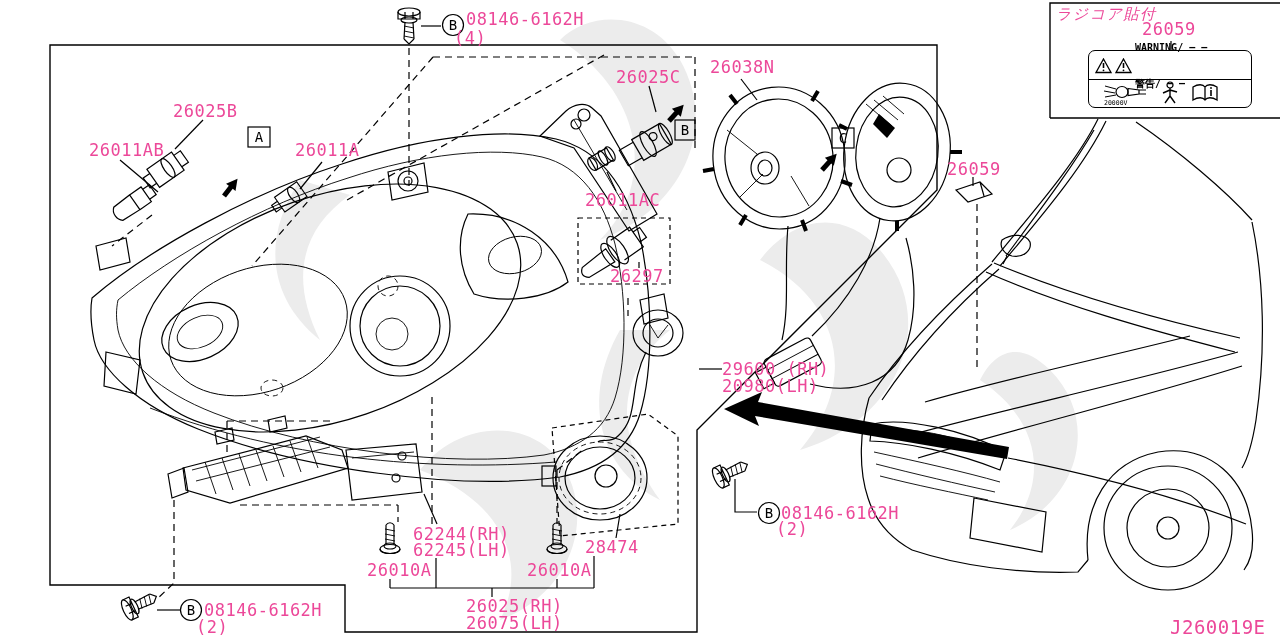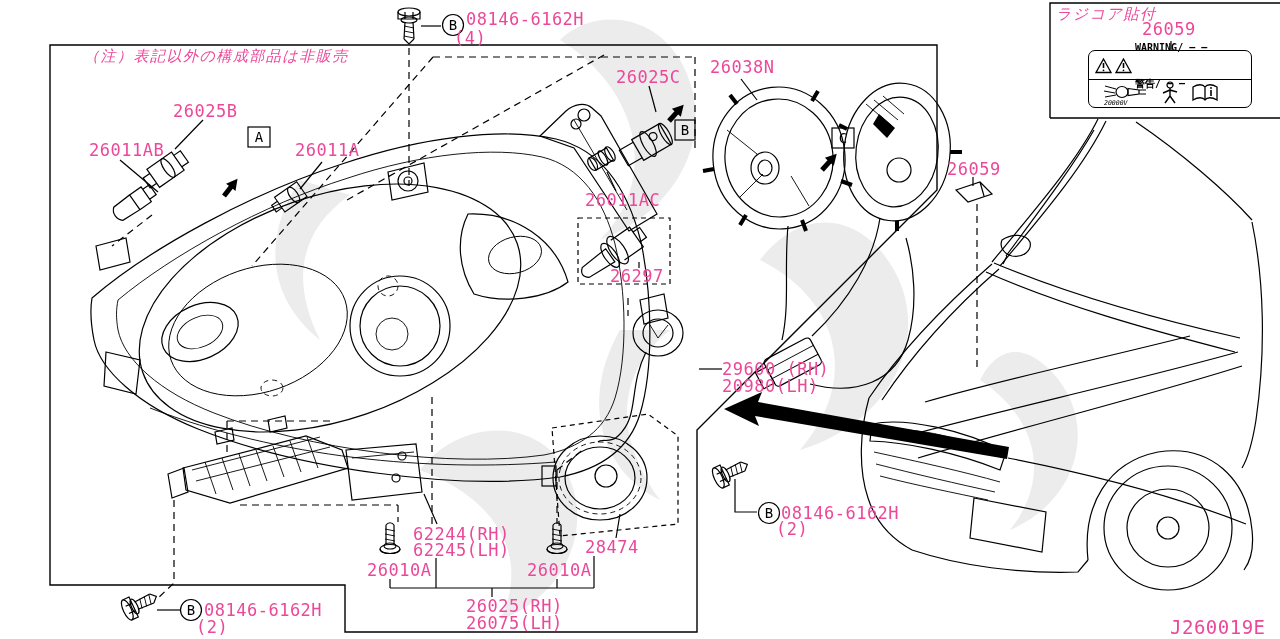--- a/index.html
+++ b/index.html
@@ -22,21 +22,21 @@
   .jp{font-family:"DejaVu Sans","Liberation Sans",sans-serif;font-size:15px;
       letter-spacing:1.5px;font-style:italic;}
   .code{font-size:19px;}
   .wsticker{position:absolute;left:1088px;top:50px;width:164px;height:58px;
       border:1.6px solid #000;border-radius:7px;display:flex;flex-direction:column;
       background:#fff;box-sizing:border-box;}
   .ws-top{height:29px;display:flex;align-items:center;gap:3px;padding:2px 3px 1px 6px;
       border-bottom:1.4px solid #000;box-sizing:border-box;}
   .ws-texts{font-size:10px;font-weight:bold;line-height:1.2;white-space:pre;}
   .ws-bottom{flex:1;display:flex;align-items:center;gap:12px;
-      padding:1px 6px 2px 14px;position:relative;font-style:italic;}
+      padding:1px 6px 2px 14px;position:relative;}
   .volt{position:absolute;left:15px;bottom:0px;font-size:6.5px;letter-spacing:0;}
   .ws-top svg,.ws-bottom svg{flex:none;}
 </style>
 </head>
 <body>
 
 <div class="stage">
 
 <svg class="art" width="1280" height="639" viewBox="0 0 1280 639">
 
@@ -291,21 +291,20 @@
   <g>
     <circle cx="769" cy="513" r="10.5"></circle>
     <text x="769" y="518">B</text>
   </g>
   <g>
     <circle cx="191" cy="610" r="10.5"></circle>
     <text x="191" y="615">B</text>
   </g>
 </svg>
 
-<span class="pn jp" style="left:84px;top:49px">（注）表記以外の構成部品は非販売</span>
 
 <span class="pn" style="left:466px;top:11px">08146-6162H</span>
 <span class="pn" style="left:454px;top:30px">(4)</span>
 
 <span class="pn" style="left:173px;top:103px">26025B</span>
 <span class="pn" style="left:89px;top:142px">26011AB</span>
 <span class="pn" style="left:295px;top:142px">26011A</span>
 <span class="pn" style="left:616px;top:69px">26025C</span>
 <span class="pn" style="left:710px;top:59px">26038N</span>
 <span class="pn" style="left:585px;top:192px">26011AC</span>

